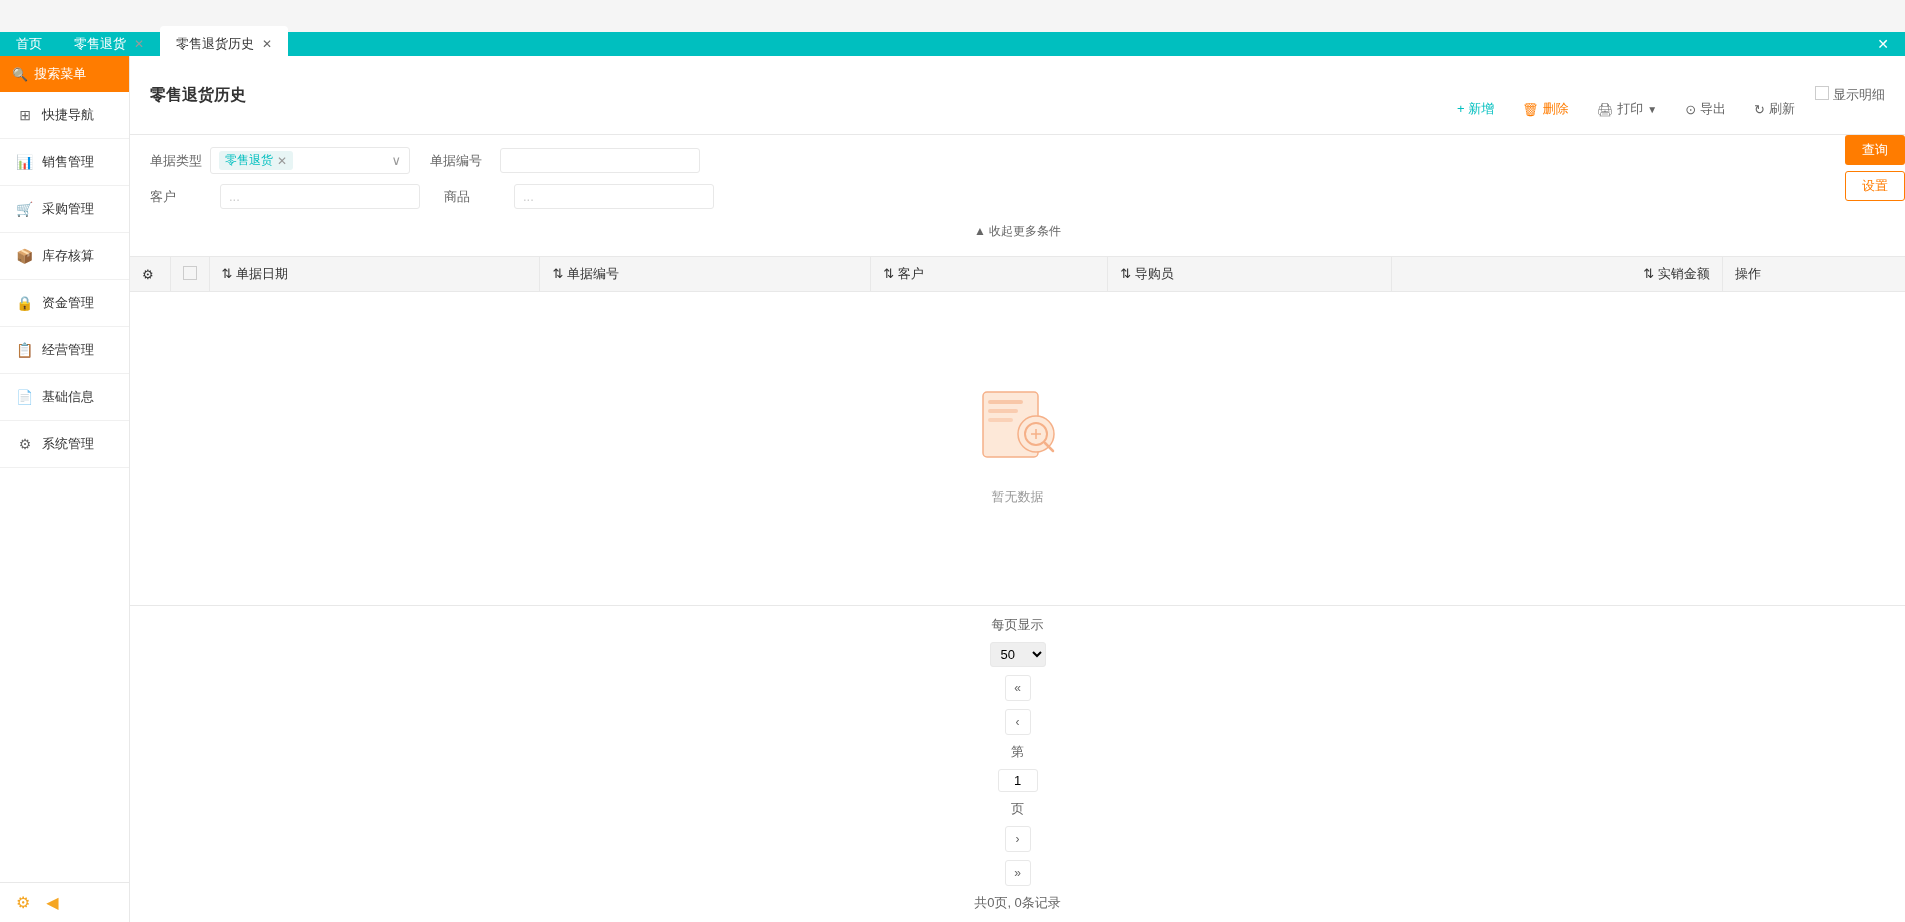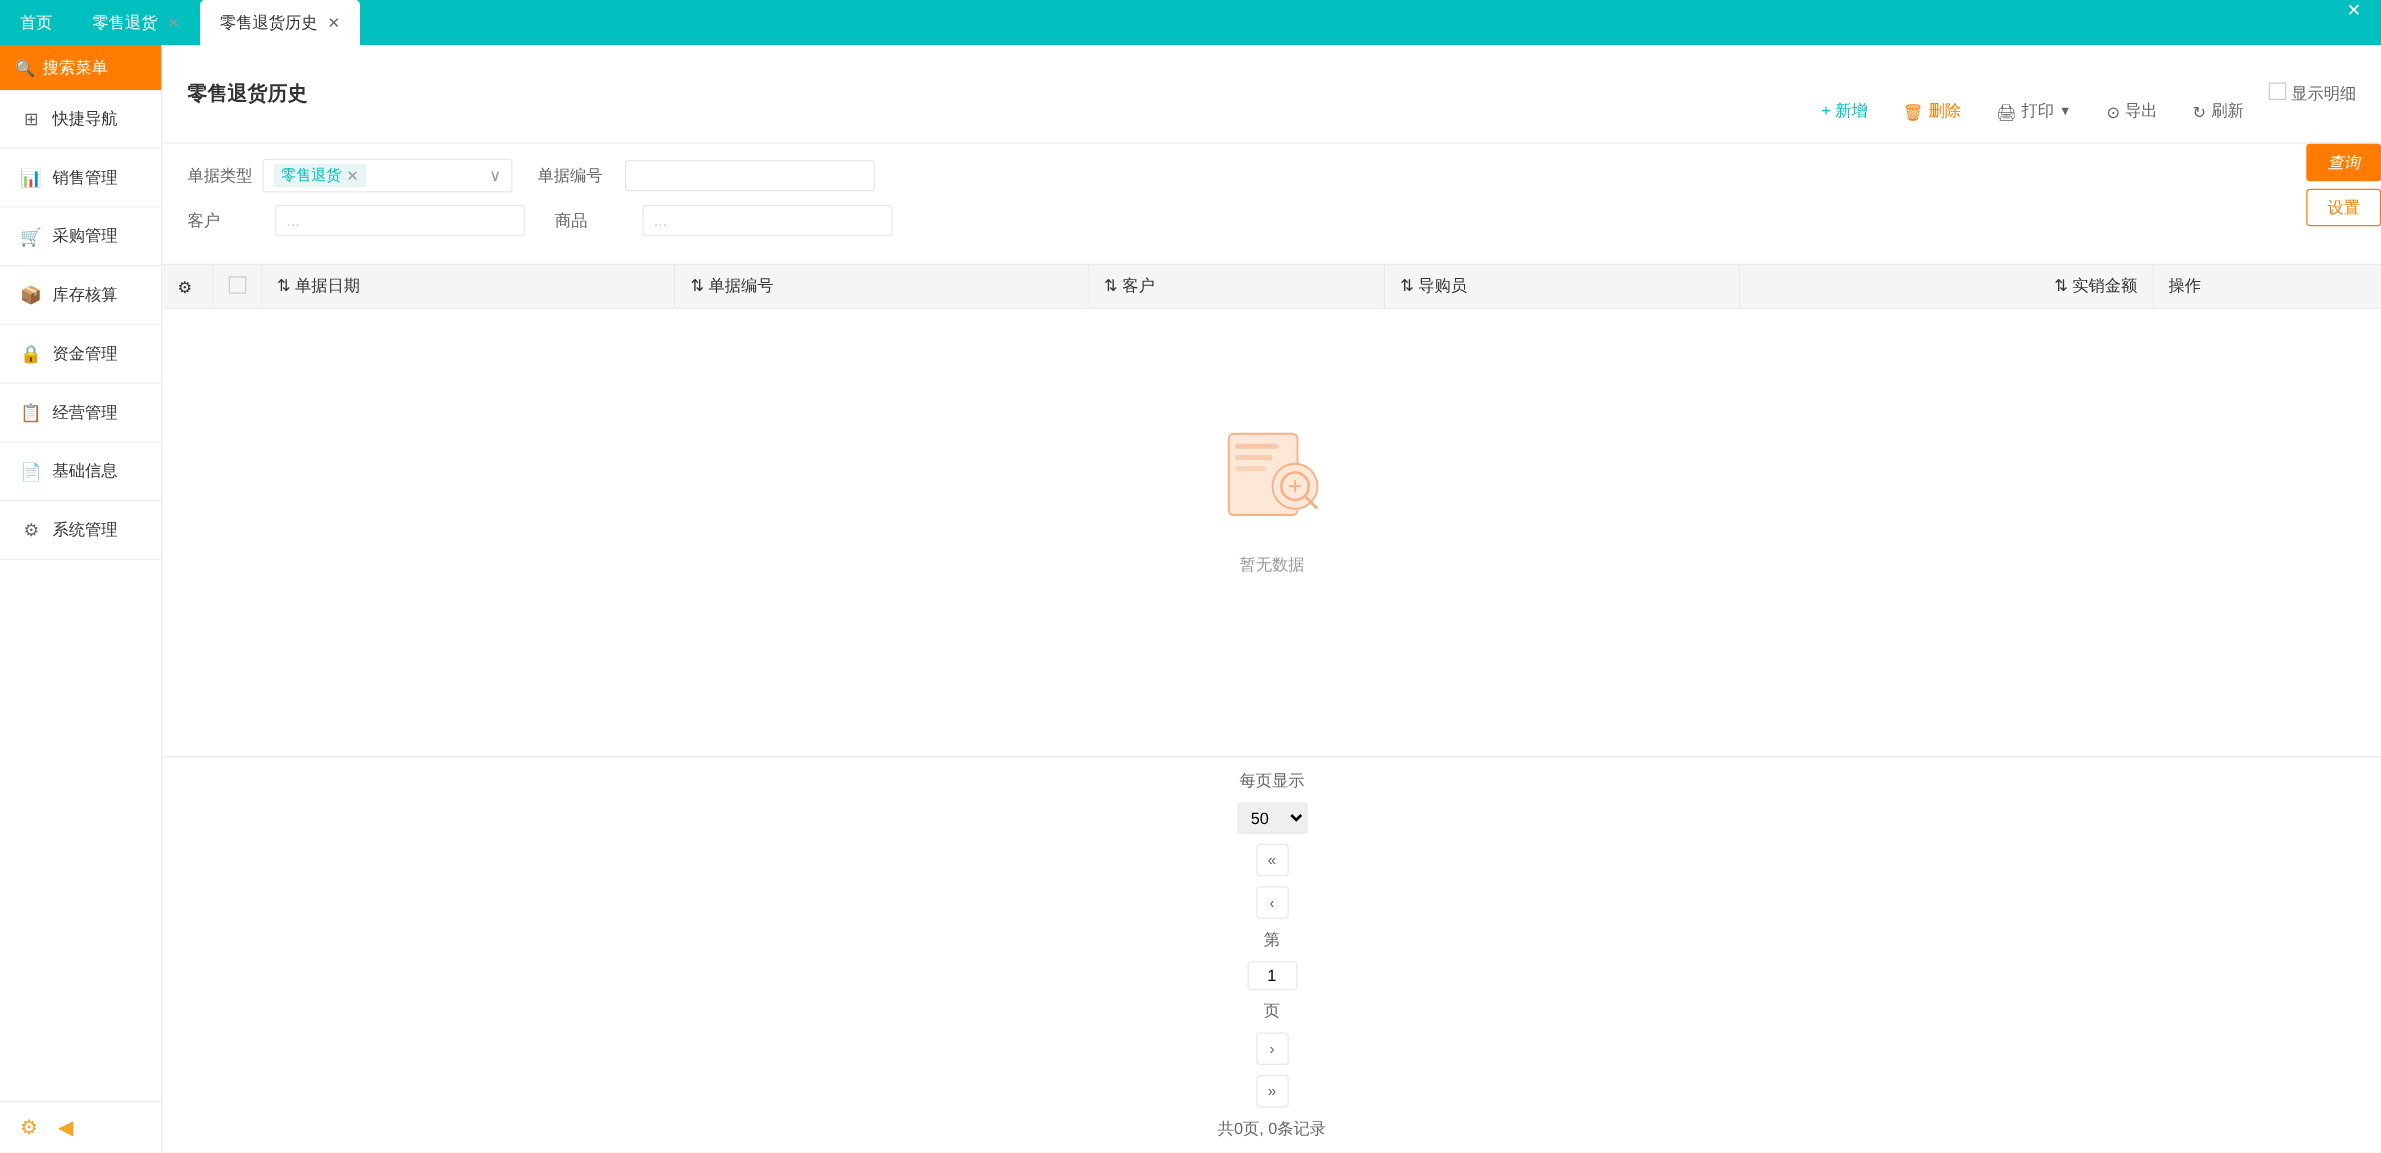--- a/index.html
+++ b/index.html
@@ -2,23 +2,25 @@
 <html><head>
   <meta charset="utf-8">
   <style>
     * { box-sizing: border-box; margin: 0; padding: 0; }
     body { font-family: 'Microsoft YaHei', Arial, sans-serif; font-size: 13px; background: #f5f5f5; display: flex; flex-direction: column; height: 922px; overflow: hidden; }
 
     
     .tab-bar {
       background: #00bfbf;
       display: flex;
-      height: 36px;
+      align-items: center;
+      height: 24px;
       padding-left: 0;
       flex-shrink: 0;
+      margin-top: 32px;
     }
     .tab-item {
       display: flex;
       align-items: center;
       height: 36px;
       padding: 0 16px;
       color: #fff;
       font-size: 13px;
       cursor: pointer;
       position: relative;
@@ -251,21 +253,20 @@
 
     
     .query-btn {
       background: #ff7c00;
       color: #fff;
       border: none;
       border-radius: 3px;
       padding: 6px 16px;
       font-size: 13px;
       cursor: pointer;
-      font-style: italic;
     }
     .setting-btn {
       background: #fff;
       color: #ff7c00;
       border: 1px solid #ff7c00;
       border-radius: 3px;
       padding: 5px 16px;
       font-size: 13px;
       cursor: pointer;
     }
@@ -511,20 +512,23 @@
         <div style="display:flex;align-items:center;gap:10px;">
           <span class="filter-label">客户</span>
           <input class="filter-input" type="text" placeholder="..." style="">
         </div>
         <div style="display:flex;align-items:center;gap:10px;">
           <span class="filter-label">商品</span>
           <input class="filter-input" type="text" placeholder="..." style="">
         </div>
       </div>
 
+      <div class="collapse-btn">
+        <span>▲ 收起更多条件</span>
+      </div>
     </div>
 
     <div class="table-area">
       <table class="data-table">
         <thead>
           <tr>
             <th class="th-settings">
               <span>⚙</span>
             </th>
             <th class="th-checkbox">

